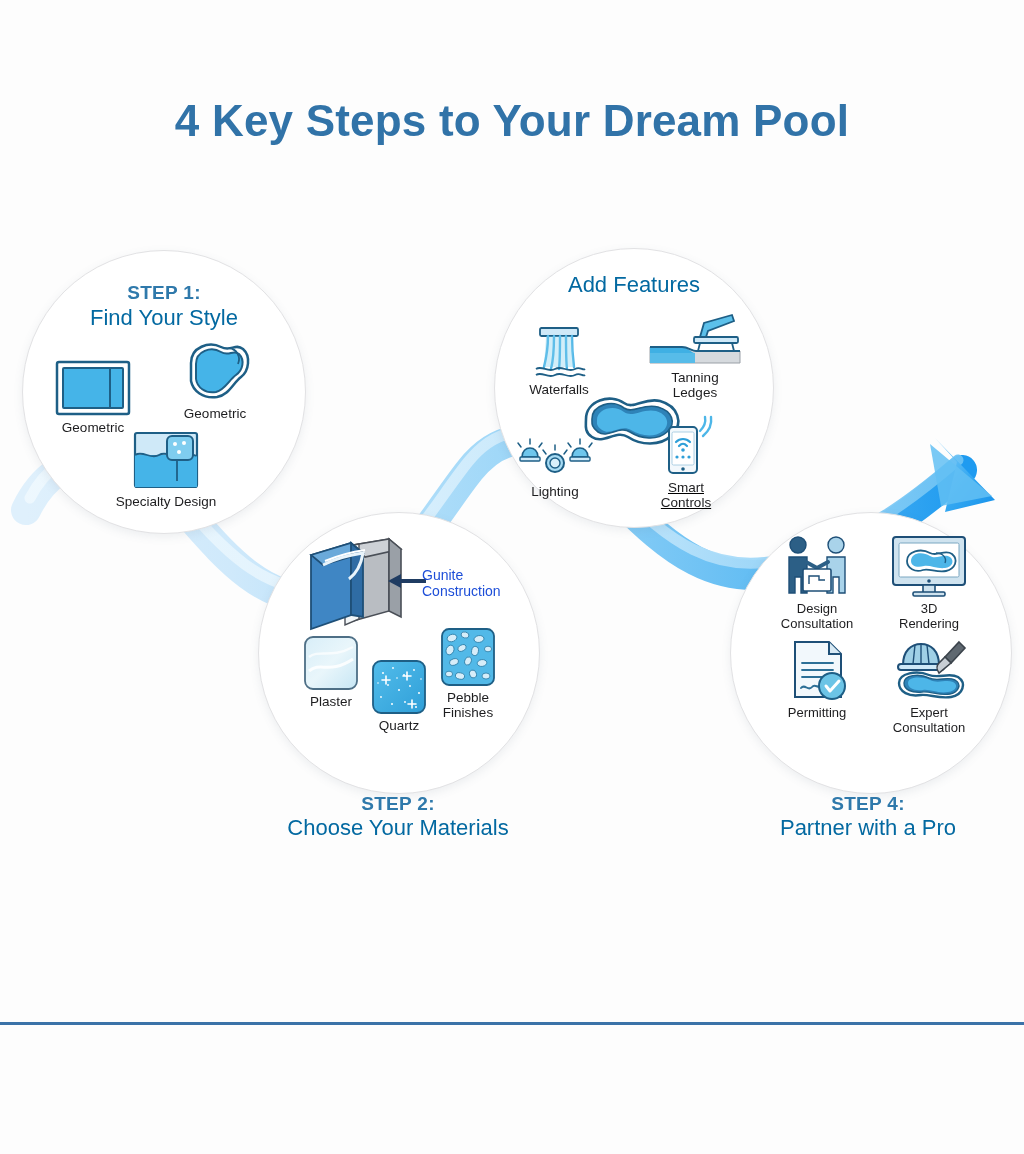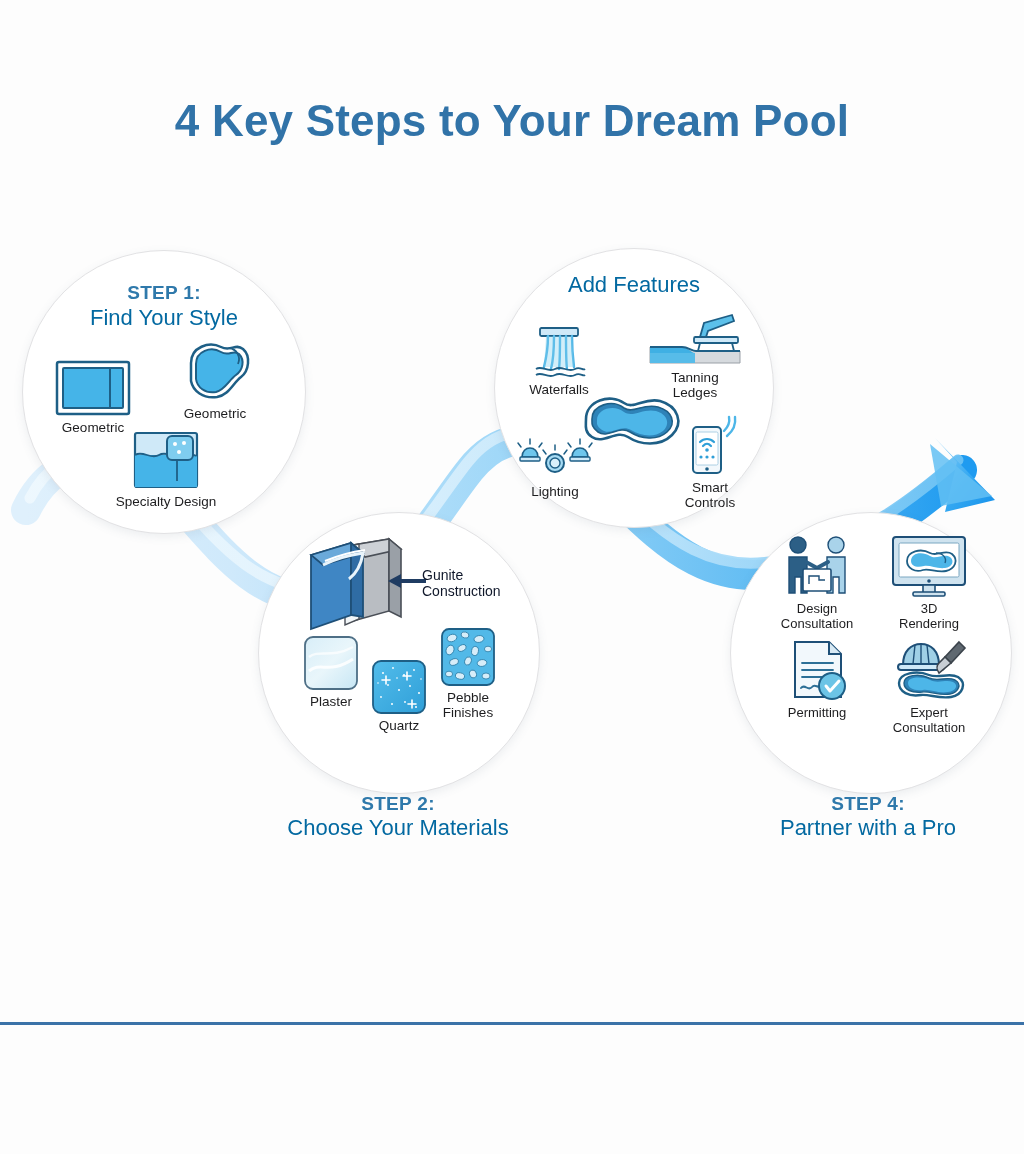--- a/index.html
+++ b/index.html
@@ -99,21 +99,21 @@
   }
   .icon-caption.sm { font-size: 13px; }
   .glyph { display: block; margin: 0 auto; }
 
   
   #gunite-label {
     position: absolute;
     left: 422px;
     top: 568px;
     font-size: 14px;
-    color: #0f172a;
+    color: #1d4ed8;
     line-height: 1.14;
     white-space: pre-line;
     text-align: left;
   }
 
   
   #bottom-rule {
     position: absolute;
     left: 0;
     top: 1022px;
@@ -390,21 +390,21 @@
           <g stroke="#1e5f86" stroke-width="1.5" stroke-linecap="round">
             <line x1="68" y1="2" x2="68" y2="7"></line>
             <line x1="56" y1="6" x2="59" y2="10"></line>
             <line x1="80" y1="6" x2="77" y2="10"></line>
           </g>
         </g>
       </svg>
       <div class="icon-caption">Lighting</div>
     </div>
 
-    <div class="icon-item" style="left:168px; top:166px; width:94px;">
+    <div class="icon-item" style="left:144px; top:166px; width:94px;text-decoration:underline;">
       <svg class="glyph" width="62" height="62" viewBox="0 0 62 62">
         <rect x="14" y="12" width="28" height="46" rx="4" fill="#f2f8fc" stroke="#1e5f86" stroke-width="2"></rect>
         <rect x="17" y="17" width="22" height="33" rx="1.5" fill="#ffffff" stroke="#9ac4dd" stroke-width="0.8"></rect>
         <circle cx="28" cy="54" r="1.8" fill="#1e5f86"></circle>
 
         <g fill="none" stroke="#2f9fd8" stroke-width="2.2" stroke-linecap="round">
           <path d="M21,27 C25,23 31,23 35,27"></path>
           <path d="M24,31 C27,28 29,28 32,31"></path>
         </g>
         <circle cx="28" cy="35" r="1.8" fill="#2f9fd8"></circle>

